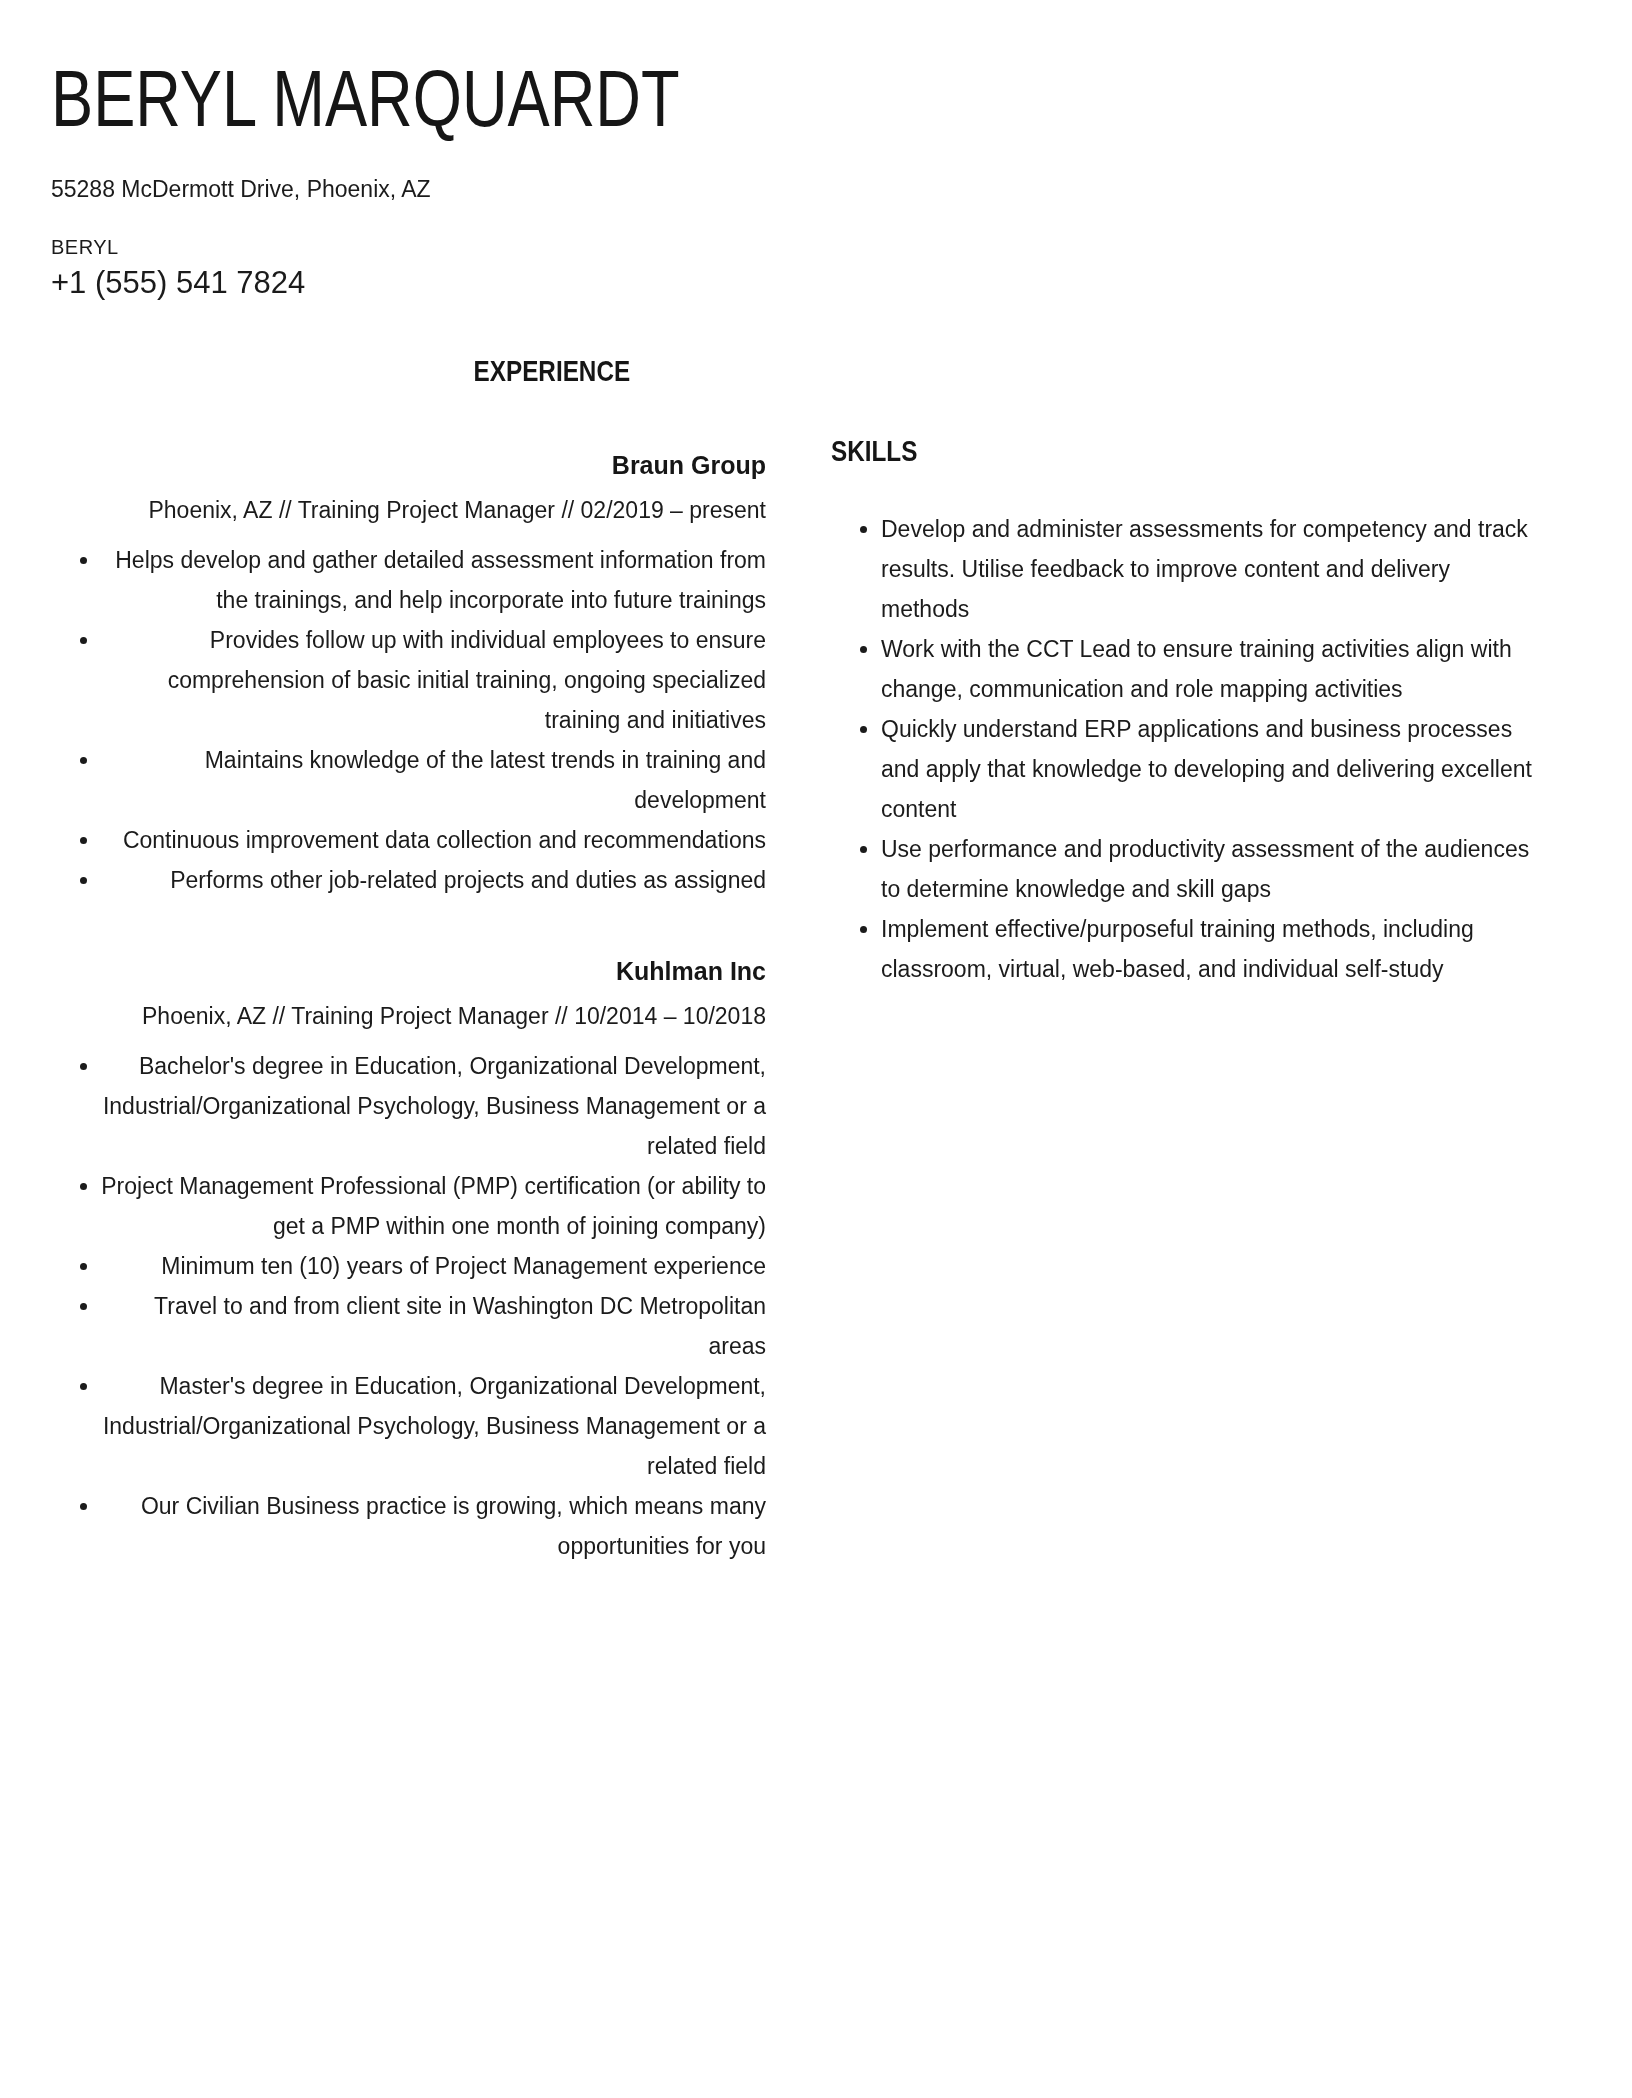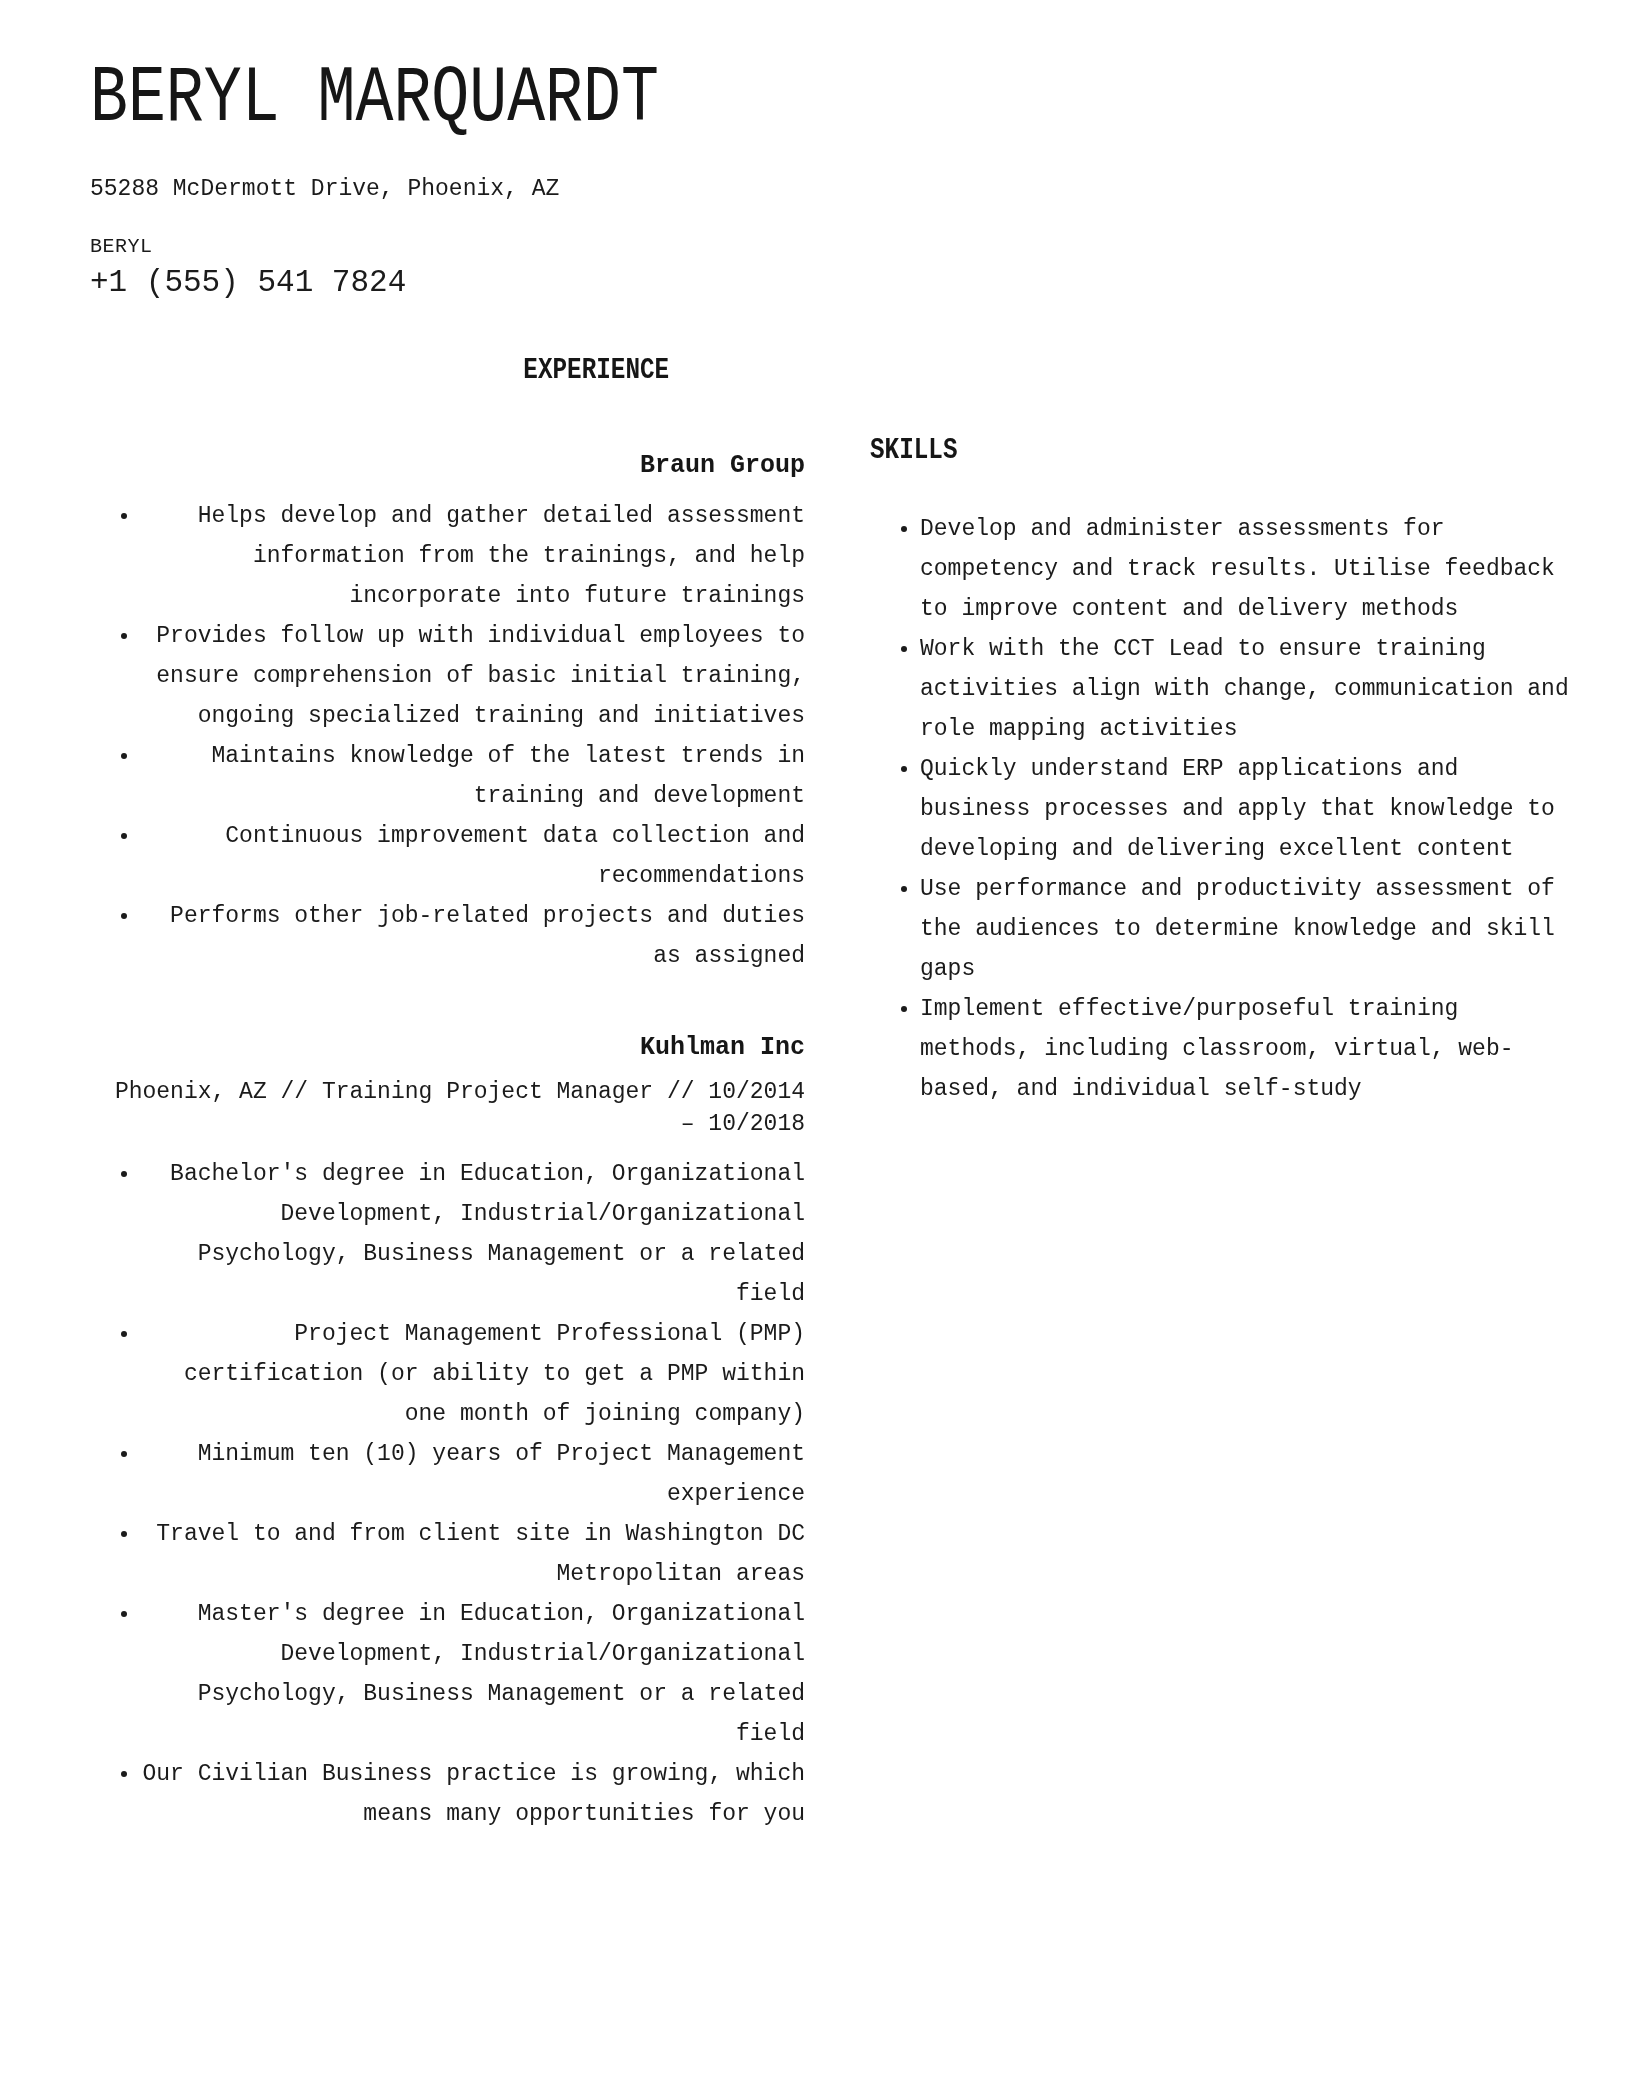--- a/index.html
+++ b/index.html
@@ -9,23 +9,22 @@
       background: #ffffff;
     }
     body {
       width: 1632px;
       height: 2098px;
       font-family: "Liberation Sans", sans-serif;
       color: #1b1b1b;
       overflow: hidden;
     }
     .page {
-      padding: 55px 70px 0 90px;
+      padding: 55px 70px 0 51px;
       width: 1368px;
-      font-family: Liberation Mono, monospace;
     }
     
     .name {
       font-size: 80px;
       font-weight: 400;
       line-height: 1.1;
       margin: 0;
       white-space: nowrap;
       transform: scaleX(0.79);
       transform-origin: left top;
@@ -109,20 +108,21 @@
     <p class="phone">+1 (555) 541 7824</p>
   </header>
 
   <div class="columns">
 
     <section class="col-left">
       <h2 class="section-heading">EXPERIENCE</h2>
 
       <article class="entry">
         <h3 class="entry-title">Braun Group</h3>
+        <p class="entry-meta">Phoenix, AZ // Training Project Manager // 02/2019 – present</p>
         <ul class="bullets">
           <li>Helps develop and gather detailed assessment information from the trainings, and help incorporate into future trainings</li>
           <li>Provides follow up with individual employees to ensure comprehension of basic initial training, ongoing specialized training and initiatives</li>
           <li>Maintains knowledge of the latest trends in training and development</li>
           <li>Continuous improvement data collection and recommendations</li>
           <li>Performs other job-related projects and duties as assigned</li>
         </ul>
       </article>
 
       <article class="entry">

